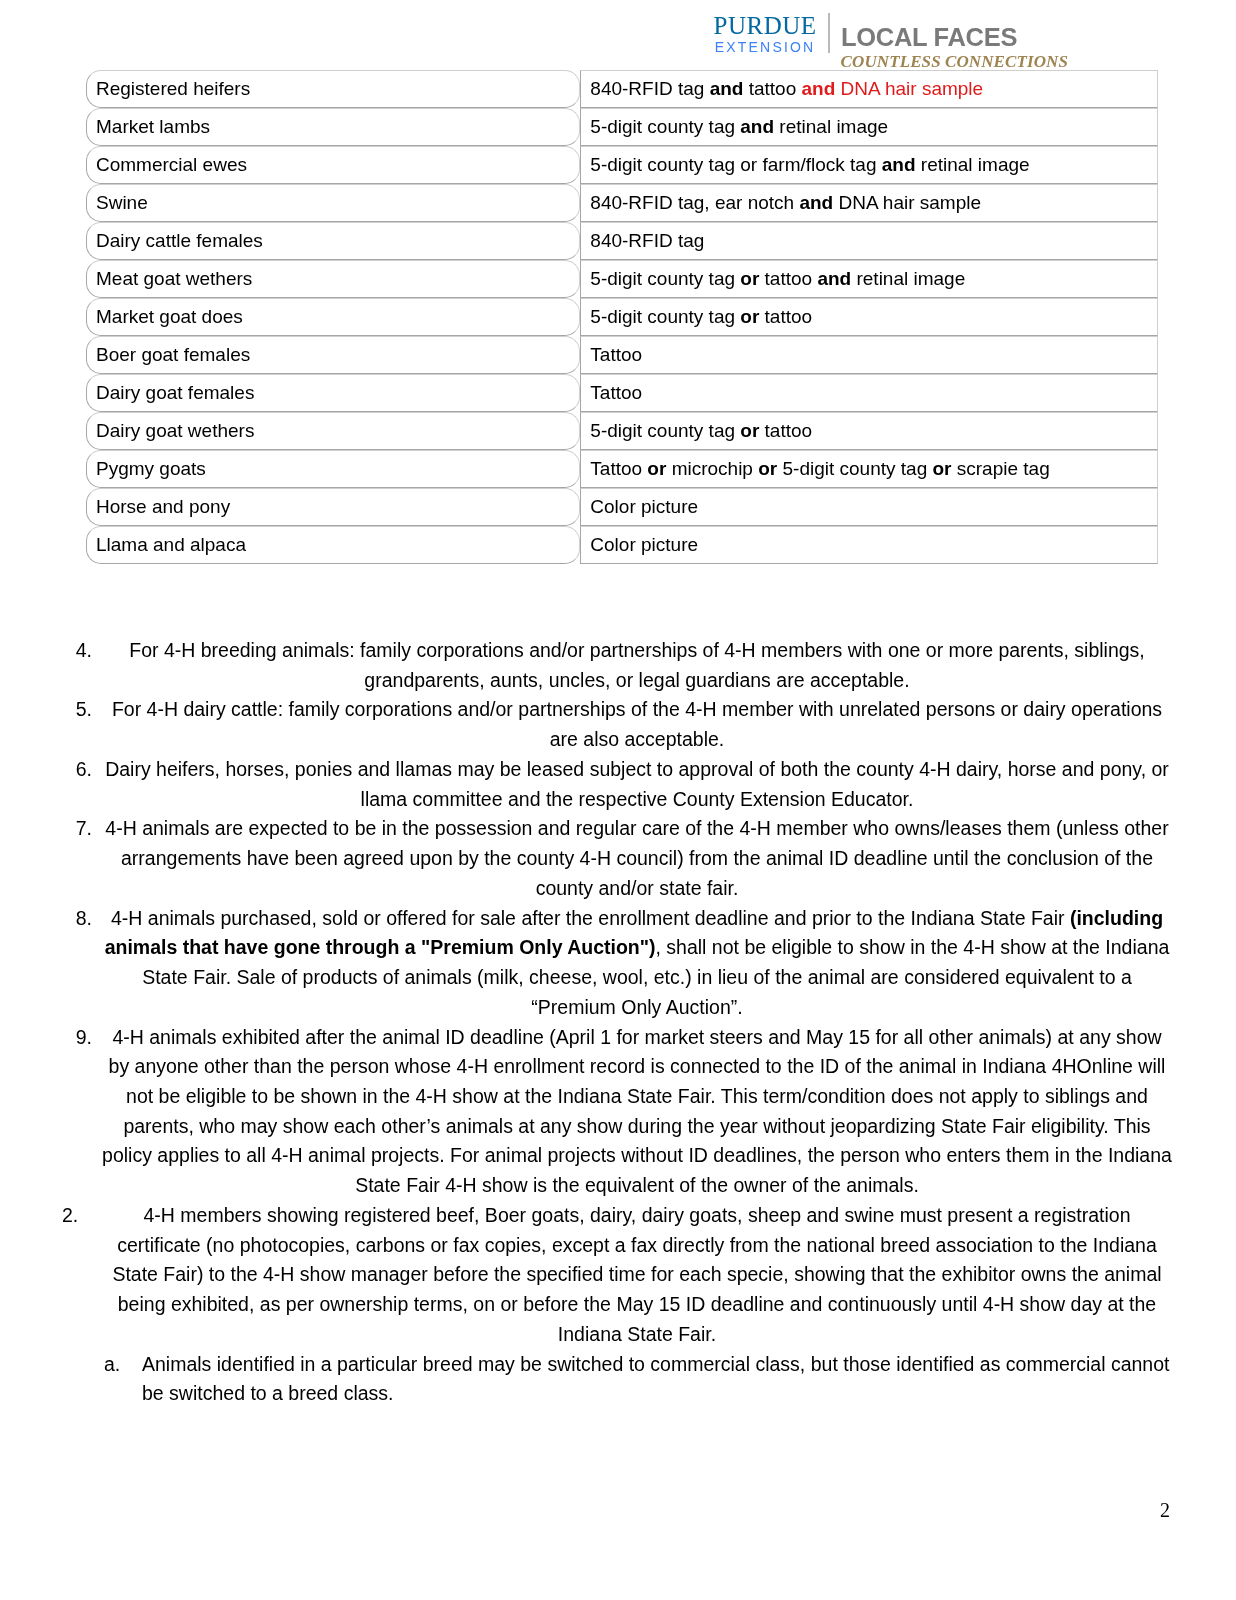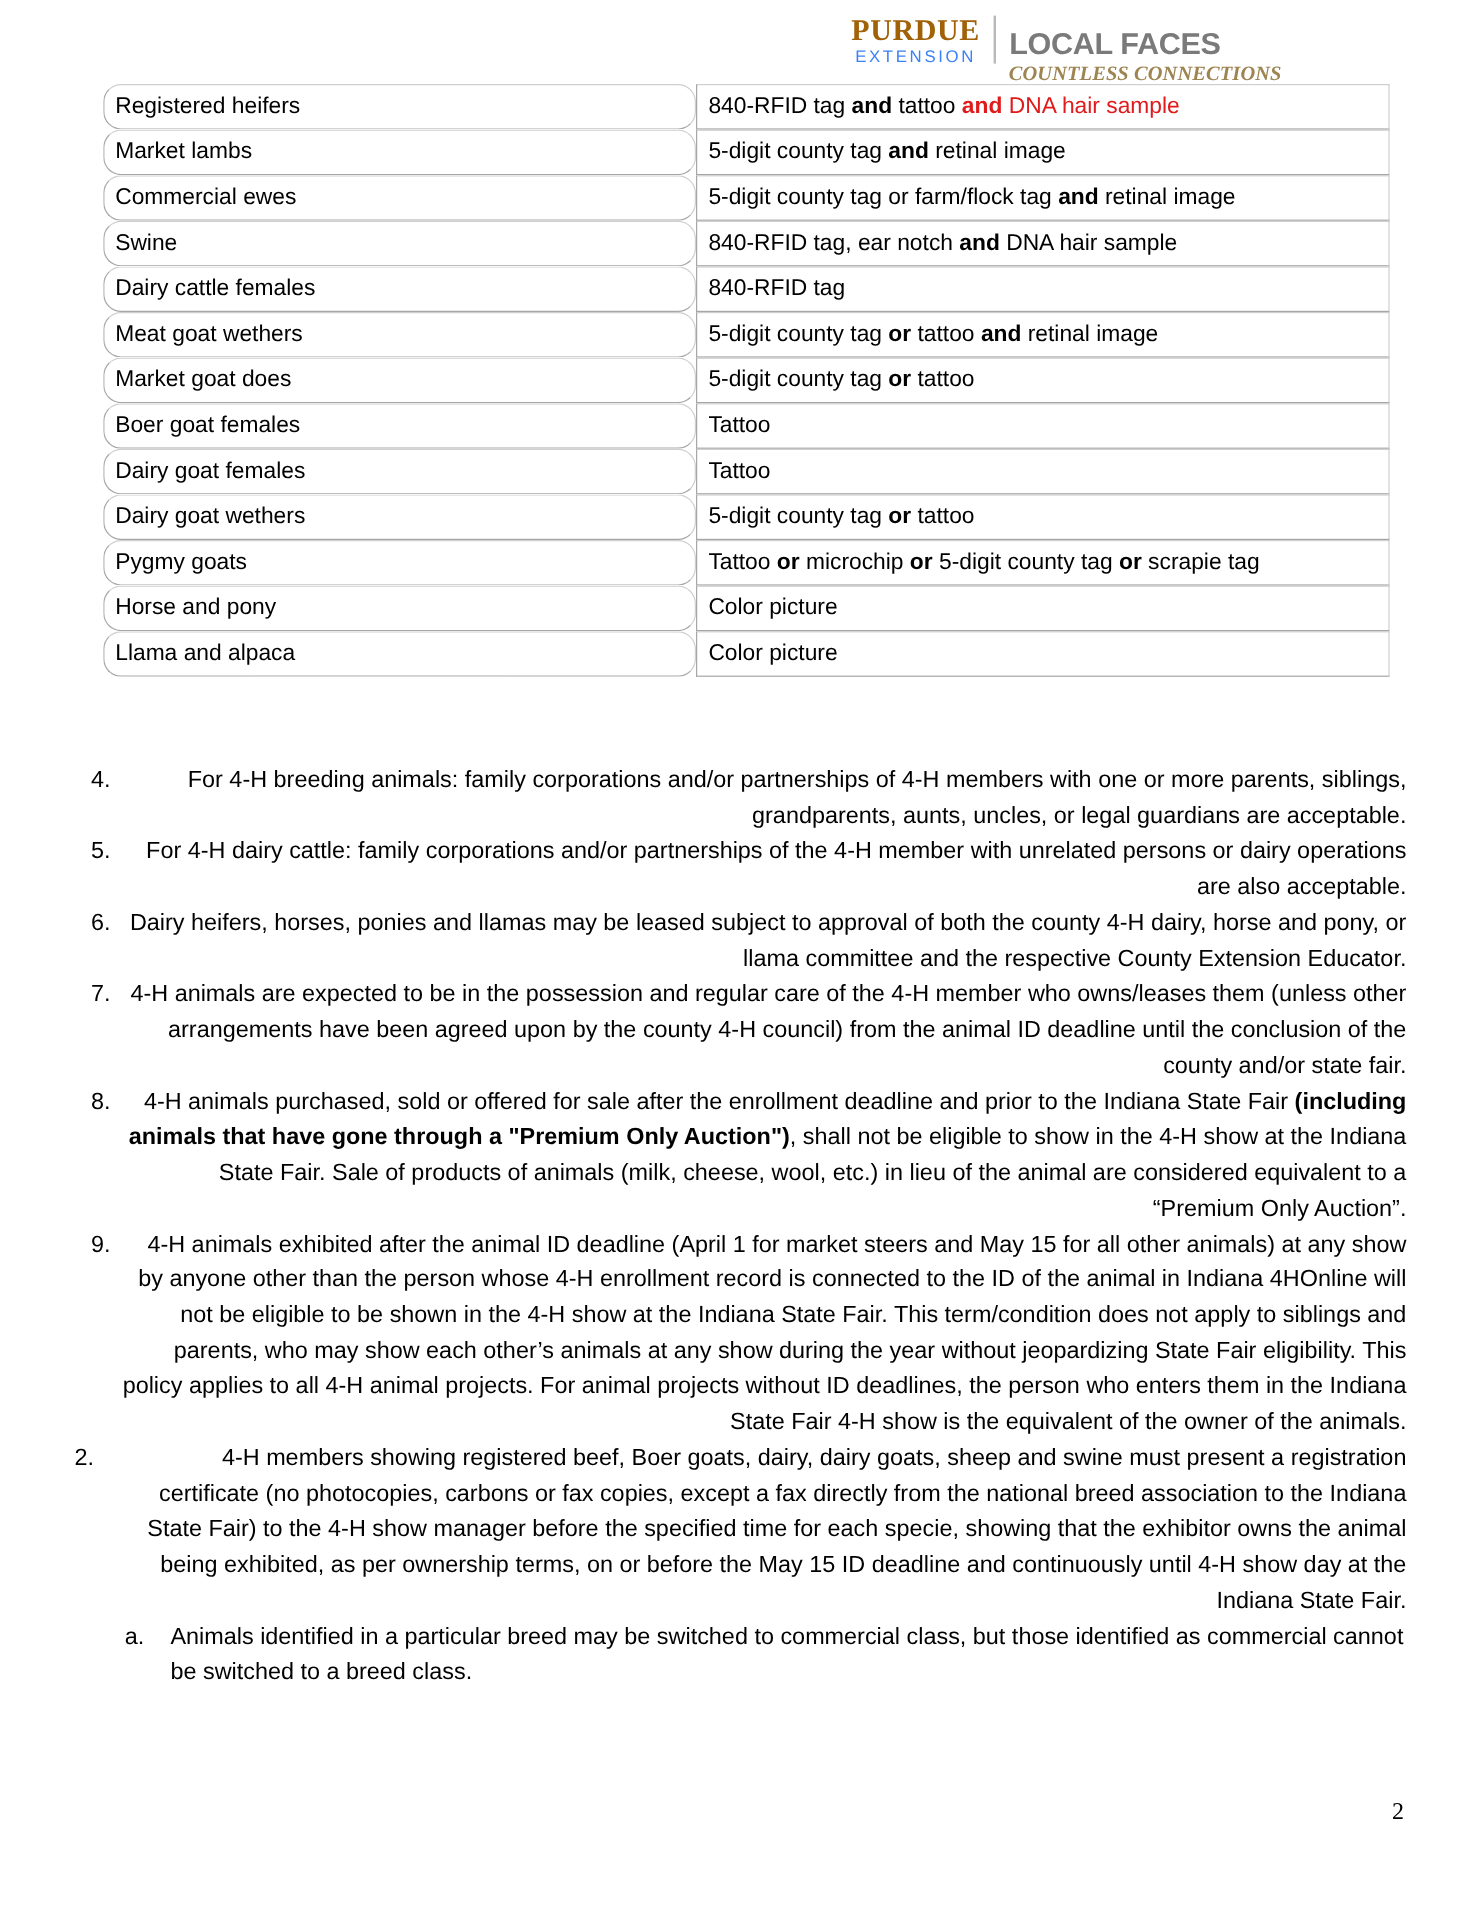--- a/index.html
+++ b/index.html
@@ -26,24 +26,24 @@
     height: 42px;
   }
   .logo-purdue {
     display: flex;
     flex-direction: column;
     align-items: center;
     line-height: 1;
   }
   .logo-purdue-main {
     font-family: "Liberation Serif", serif;
-    font-weight: bold;
+    font-weight: normal;
     font-size: 25px;
     letter-spacing: 0.5px;
-    color: #a16207;
+    color: #0369a1;
   }
   .logo-purdue-sub {
     font-family: "Liberation Sans", sans-serif;
     font-size: 14px;
     letter-spacing: 2.2px;
     color: #3b82f6;
     margin-top: 2px;
   }
   .logo-divider {
     width: 2px;
@@ -123,21 +123,21 @@
   }
   .li-num.wide {
     width: 40px;
     flex: 0 0 40px;
     text-align: left;
     padding-right: 0;
     padding-left: 0;
   }
   .li-text {
     flex: 1 1 auto;
-    text-align: right;
+    text-align: center;
   }
   .sub-row {
     display: flex;
     align-items: flex-start;
     margin-left: 42px;
   }
   .sub-num {
     width: 38px;
     flex: 0 0 38px;
     text-align: left;

